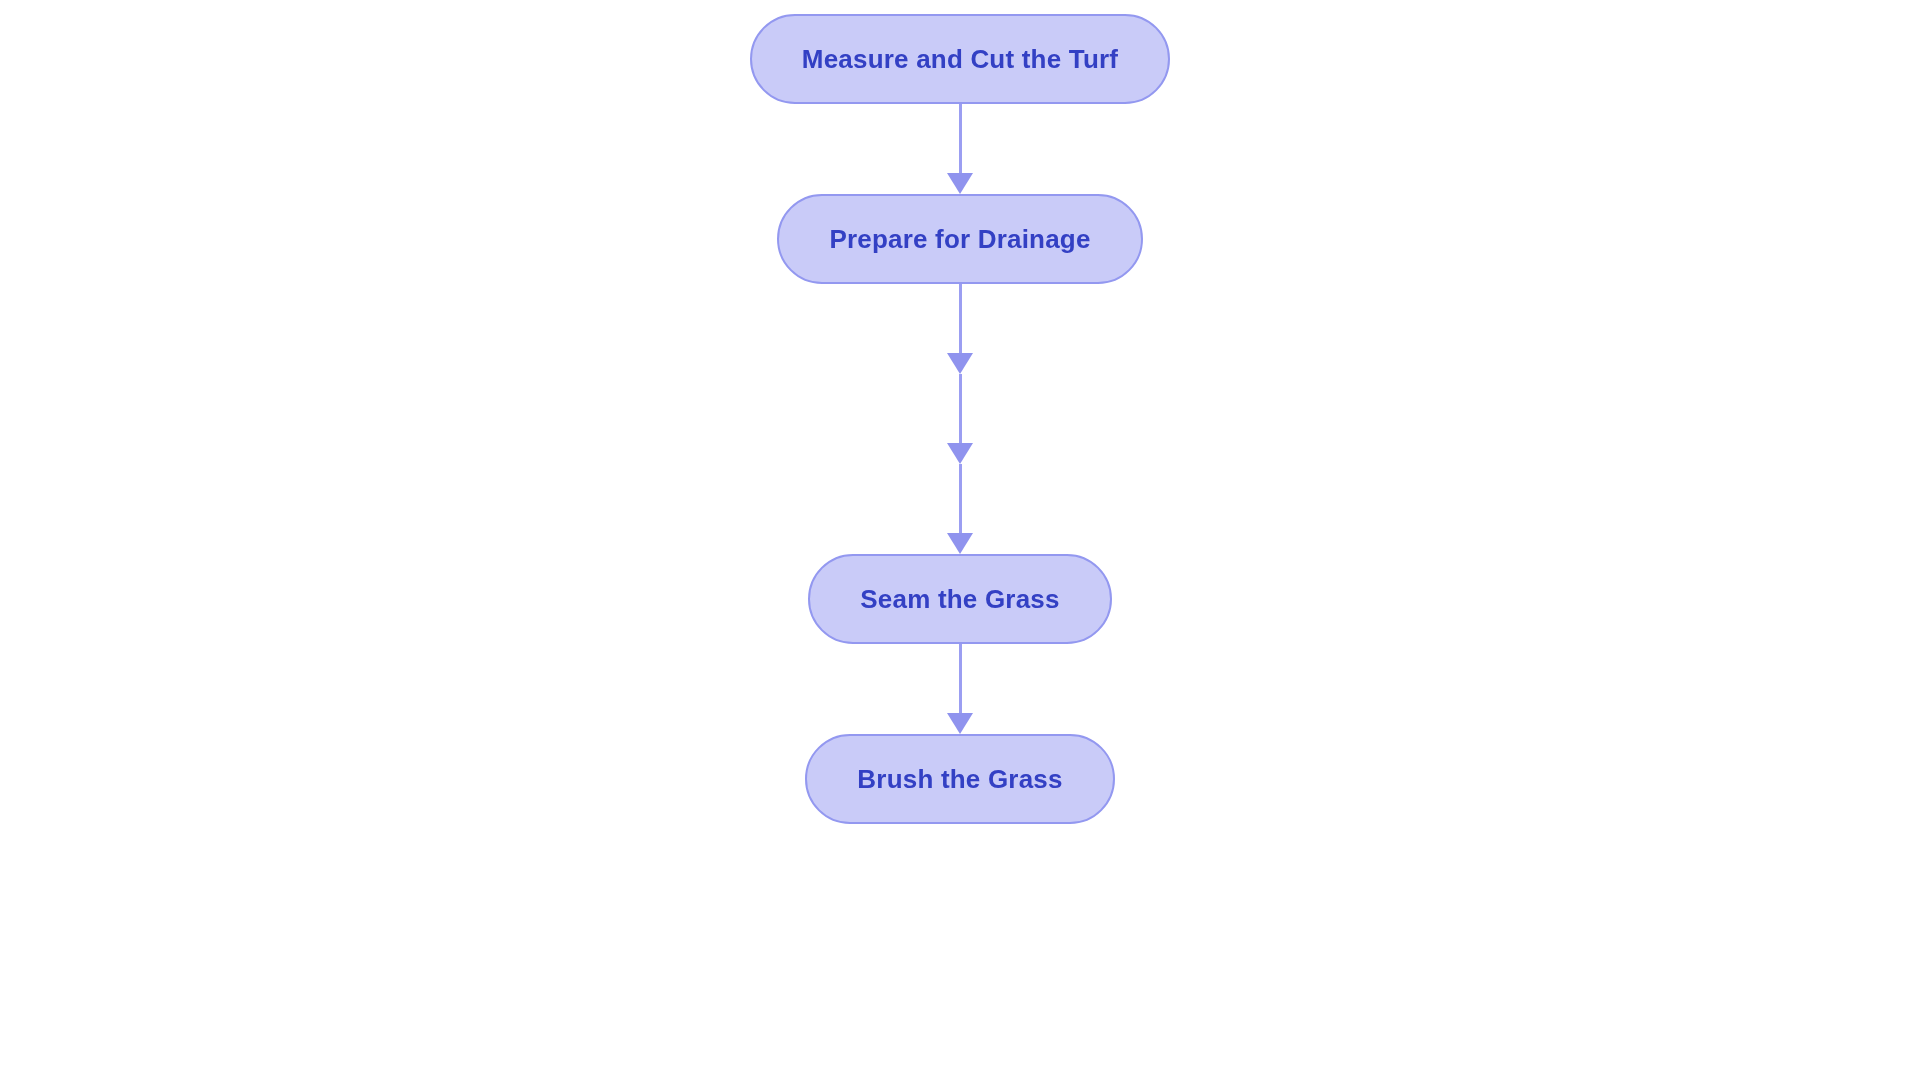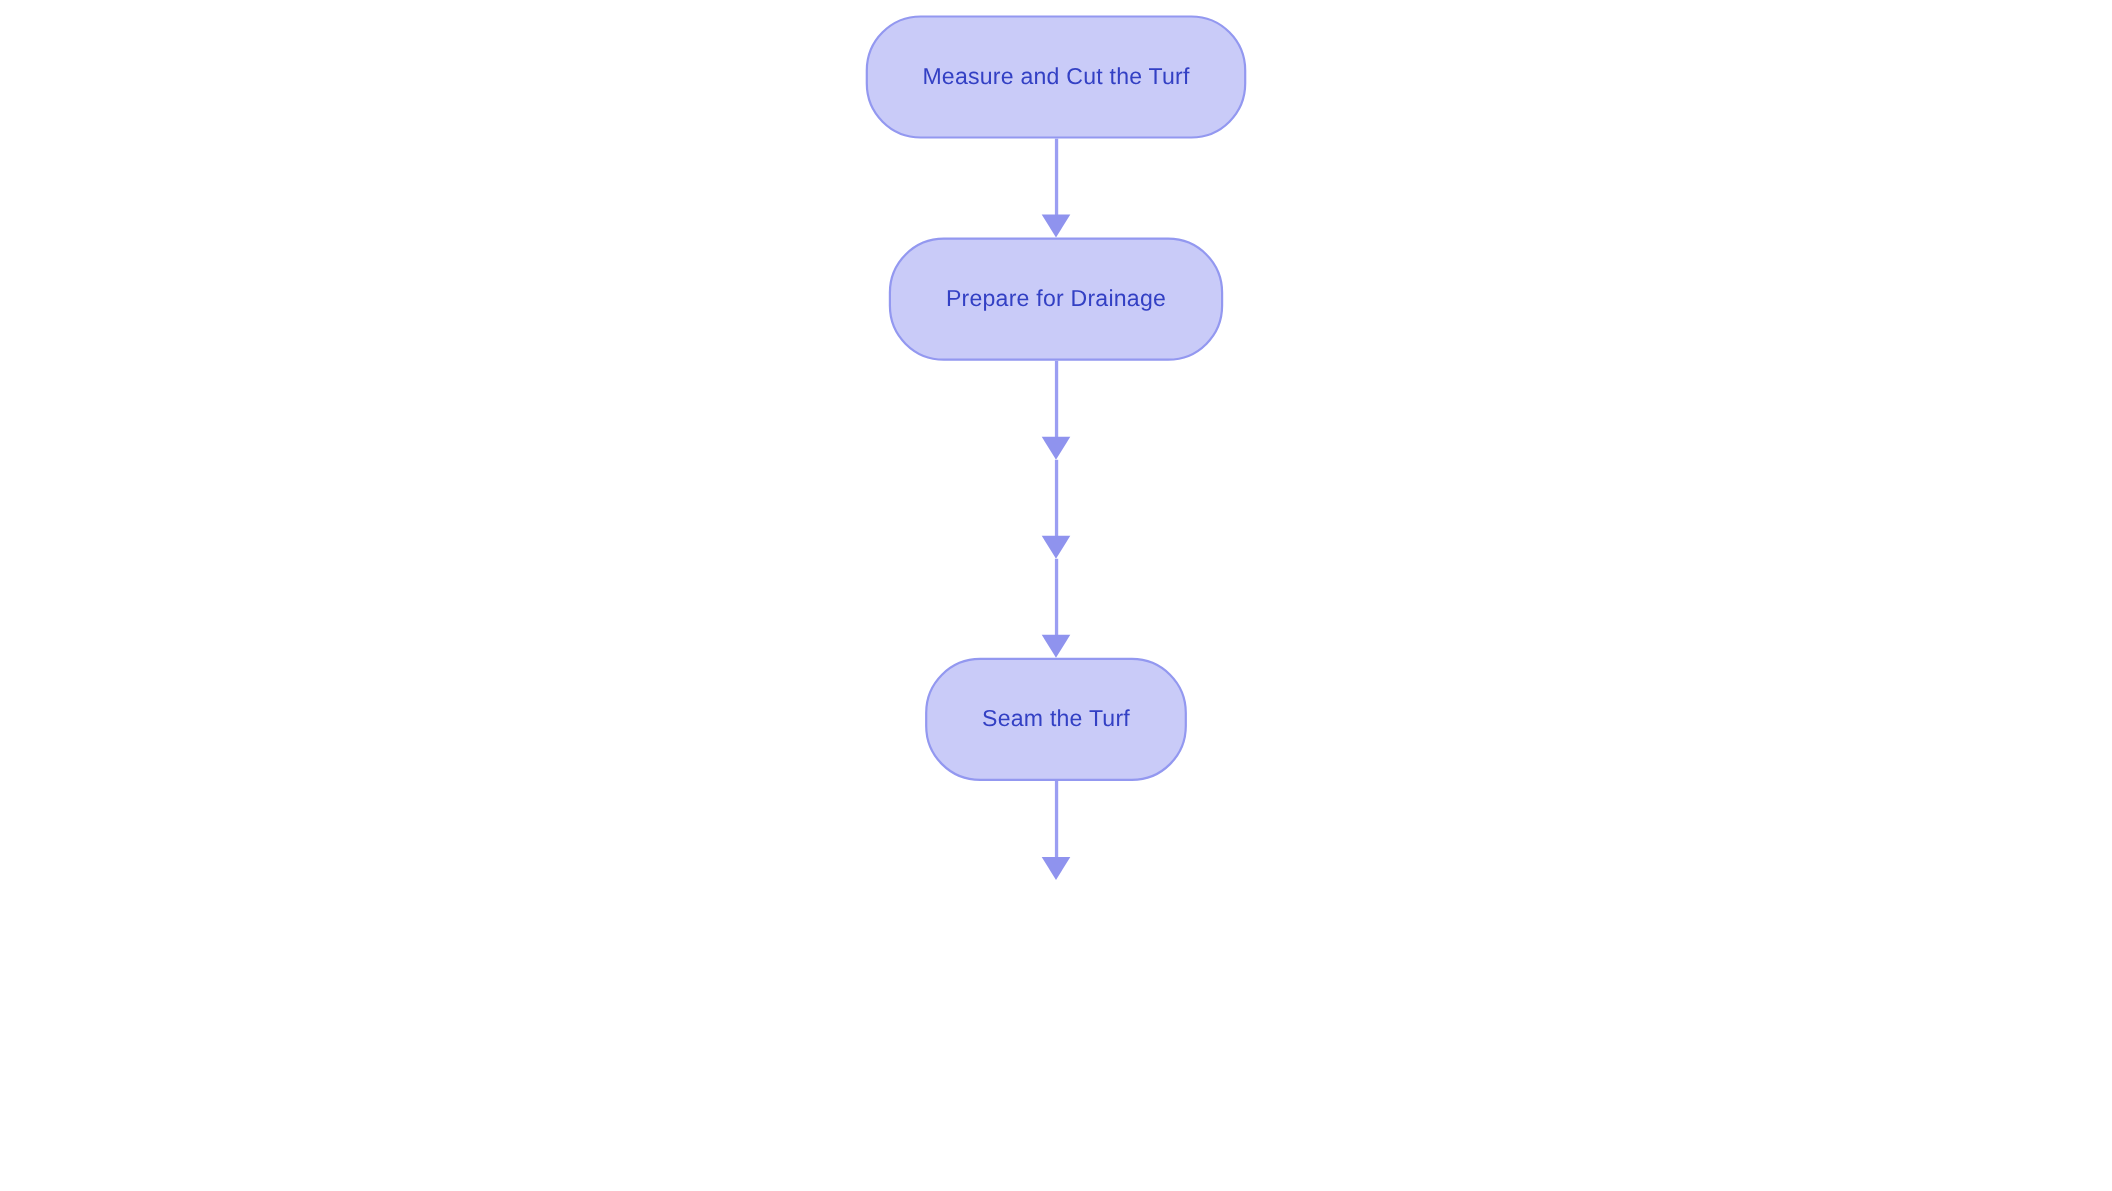--- a/index.html
+++ b/index.html
@@ -22,33 +22,34 @@
     width: 1920px;
     height: 1083px;
     background: var(--background);
     display: flex;
     flex-direction: column;
     align-items: center;
     padding-top: 14px;
     overflow: hidden;
   }
   .node {
-    height: 112px;
+    height: 90px;
     border-radius: 50px;
     background: var(--node-fill);
     border: 2px solid var(--node-border);
     color: var(--node-text);
-    font-size: 21px;
+    font-size: 26px;
     letter-spacing: 0.2px;
     display: flex;
     align-items: center;
     justify-content: center;
     padding: 0 50px;
     white-space: nowrap;
     flex: 0 0 auto;
+    font-weight: bold;
   }
   .connector {
     height: 90px;
     display: flex;
     flex-direction: column;
     align-items: center;
     flex: 0 0 auto;
   }
   .connector .line {
     width: 3px;
@@ -88,21 +89,22 @@
     <div class="line"></div>
     <div class="head"></div>
   </div>
 
 
   <div class="connector">
     <div class="line"></div>
     <div class="head"></div>
   </div>
 
-  <div class="node">Seam the Turf</div>
+  <div class="node">Seam the Grass</div>
 
   <div class="connector">
     <div class="line"></div>
     <div class="head"></div>
   </div>
 
+  <div class="node">Brush the Grass</div>
 
 </div>
 
 </body></html>

